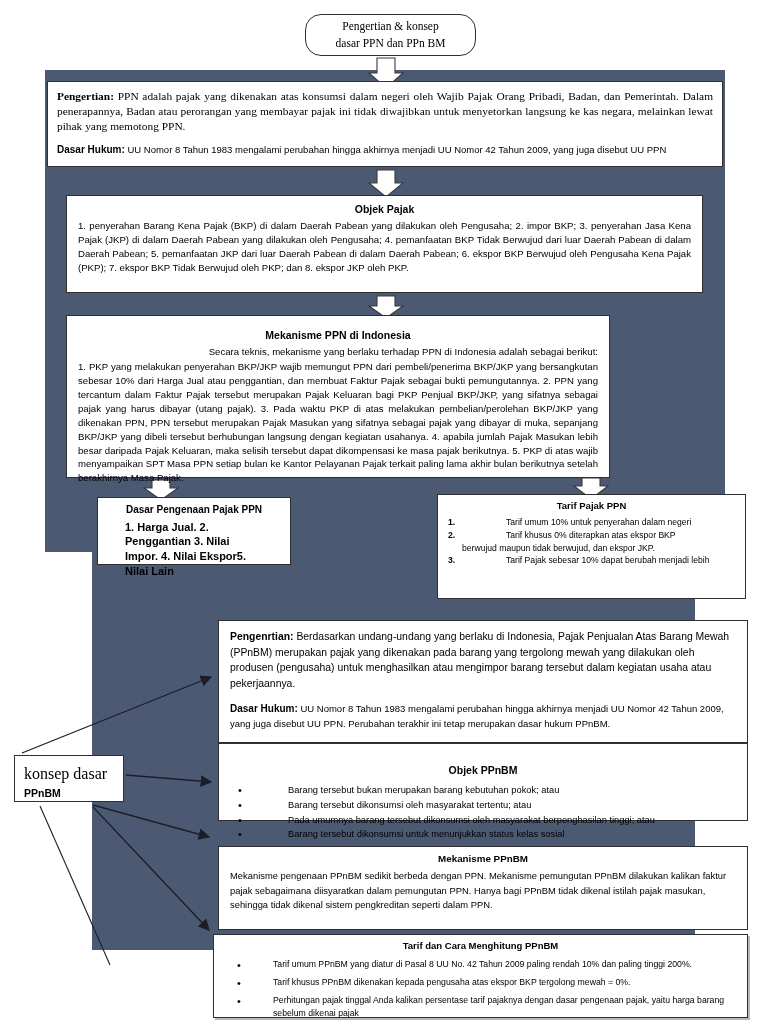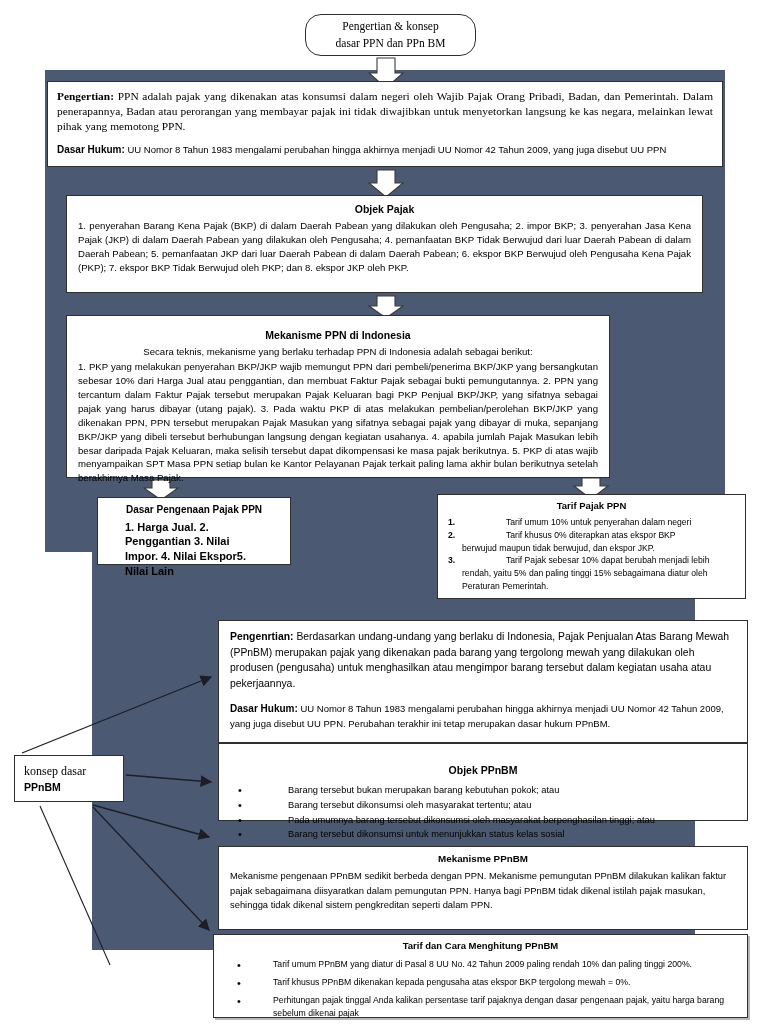--- a/index.html
+++ b/index.html
@@ -50,21 +50,21 @@
   #node-pengertian .p1 b{font-weight:bold;}
   #node-pengertian .p2{
     font-size:9.5px;line-height:1.4;margin:9px 0 0 0;text-align:left;
   }
   #node-pengertian .p2 b{font-weight:bold;font-size:10px;}
 
   
   #node-objek{left:66px;top:195px;width:637px;height:98px;padding:6px 11px;}
   
   #node-mekanisme{left:66px;top:315px;width:544px;height:163px;padding:12px 11px;}
-  #node-mekanisme .sub{font-size:9.6px;line-height:1.45;margin:0 0 1px 0;text-align:center;}
+  #node-mekanisme .sub{font-size:9.6px;line-height:1.45;margin:0 0 1px 0;text-align:right;}
 
   
   #node-dpp{left:97px;top:497px;width:194px;height:68px;padding:5px 27px;}
   #node-dpp .ttl{font-size:10px;}
   #node-dpp .bodytxt{font-size:11px;line-height:1.35;text-align:left;font-weight:bold;}
 
   
   #node-tarif{left:437px;top:494px;width:309px;height:105px;padding:5px 10px;}
   #node-tarif .ttl{font-size:9.5px;}
   .numrow{display:flex;font-size:8.6px;line-height:1.5;}
@@ -96,21 +96,21 @@
   #node-mek-bm .bodytxt{font-size:9.4px;line-height:1.55;text-align:left;}
 
   
   #node-tarif-bm{left:213px;top:934px;width:535px;height:84px;padding:5px 11px;}
   #node-tarif-bm .ttl{font-size:9.5px;margin-bottom:5px;}
   #node-tarif-bm ul.bul li{padding-left:48px;font-size:8.7px;line-height:1.5;margin-bottom:5px;}
   #node-tarif-bm ul.bul li::before{left:12px;}
 
   
   #node-konsep{left:14px;top:755px;width:110px;height:47px;padding:6px 9px;}
-  #node-konsep .l1{font-family:"Liberation Serif", serif;font-size:12px;line-height:1.5;}
+  #node-konsep .l1{font-family:"Liberation Serif", serif;font-size:16px;line-height:1.5;}
   #node-konsep .l2{font-size:10.5px;font-weight:bold;line-height:1.5;}
 </style>
 </head>
 <body>
 
 <div id="stage">
 
   <div class="panel" id="panel-upper"></div>
   <div class="panel" id="panel-lower"></div>
 
@@ -183,24 +183,20 @@
       <div class="n">2.</div>
       <div class="tx">Tarif khusus 0% diterapkan atas ekspor BKP</div>
     </div>
     <div class="numrow">
       <div class="n"></div>
       <div class="tx cont">berwujud maupun tidak berwujud, dan ekspor JKP.</div>
     </div>
     <div class="numrow">
       <div class="n">3.</div>
       <div class="tx">Tarif Pajak sebesar 10% dapat berubah menjadi lebih</div>
-    </div>
-    <div class="numrow">
-      <div class="n"></div>
-      <div class="tx cont">rendah, yaitu 5% dan paling tinggi 15% sebagaimana diatur oleh Peraturan Pemerintah.</div>
     </div>
   </div>
 
   <div class="box" id="node-png-bm">
     <p class="p1"><b>Pengenrtian:</b><span> Berdasarkan undang-undang yang berlaku di Indonesia, Pajak Penjualan Atas Barang Mewah (PPnBM) merupakan pajak yang dikenakan pada barang yang tergolong mewah yang dilakukan oleh produsen (pengusaha) untuk menghasilkan atau mengimpor barang tersebut dalam kegiatan usaha atau pekerjaannya.</span></p>
     <p class="p2"><b>Dasar Hukum:</b><span> UU Nomor 8 Tahun 1983 mengalami perubahan hingga akhirnya menjadi UU Nomor 42 Tahun 2009, yang juga disebut UU PPN. Perubahan terakhir ini tetap merupakan dasar hukum PPnBM.</span></p>
   </div>
 
   <div class="box" id="node-objek-bm">
     <div class="ttl">Objek PPnBM</div>

